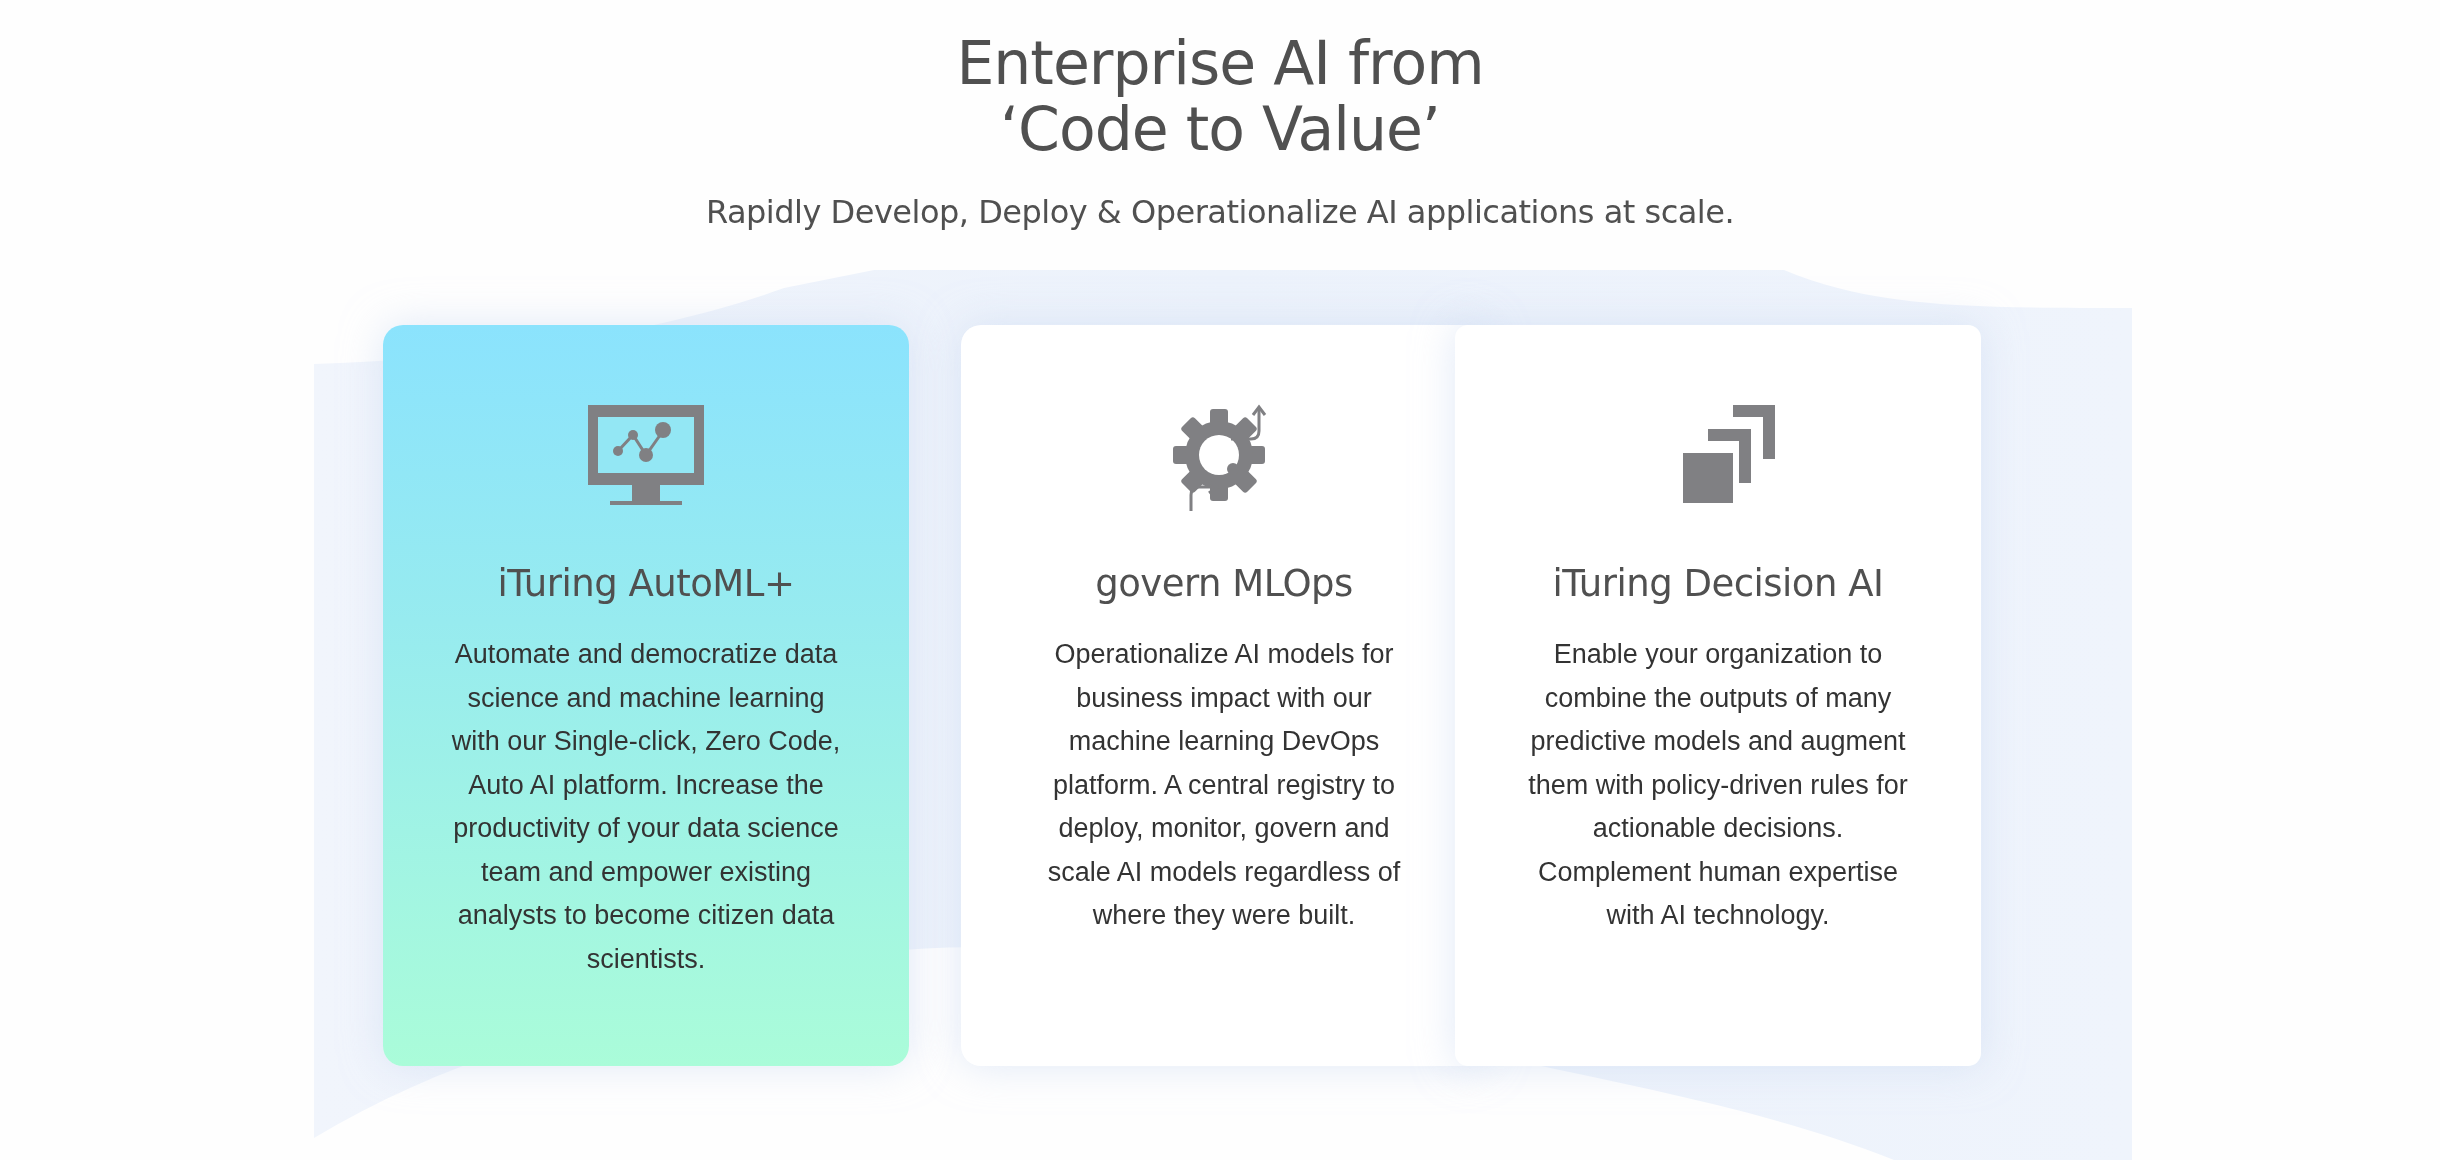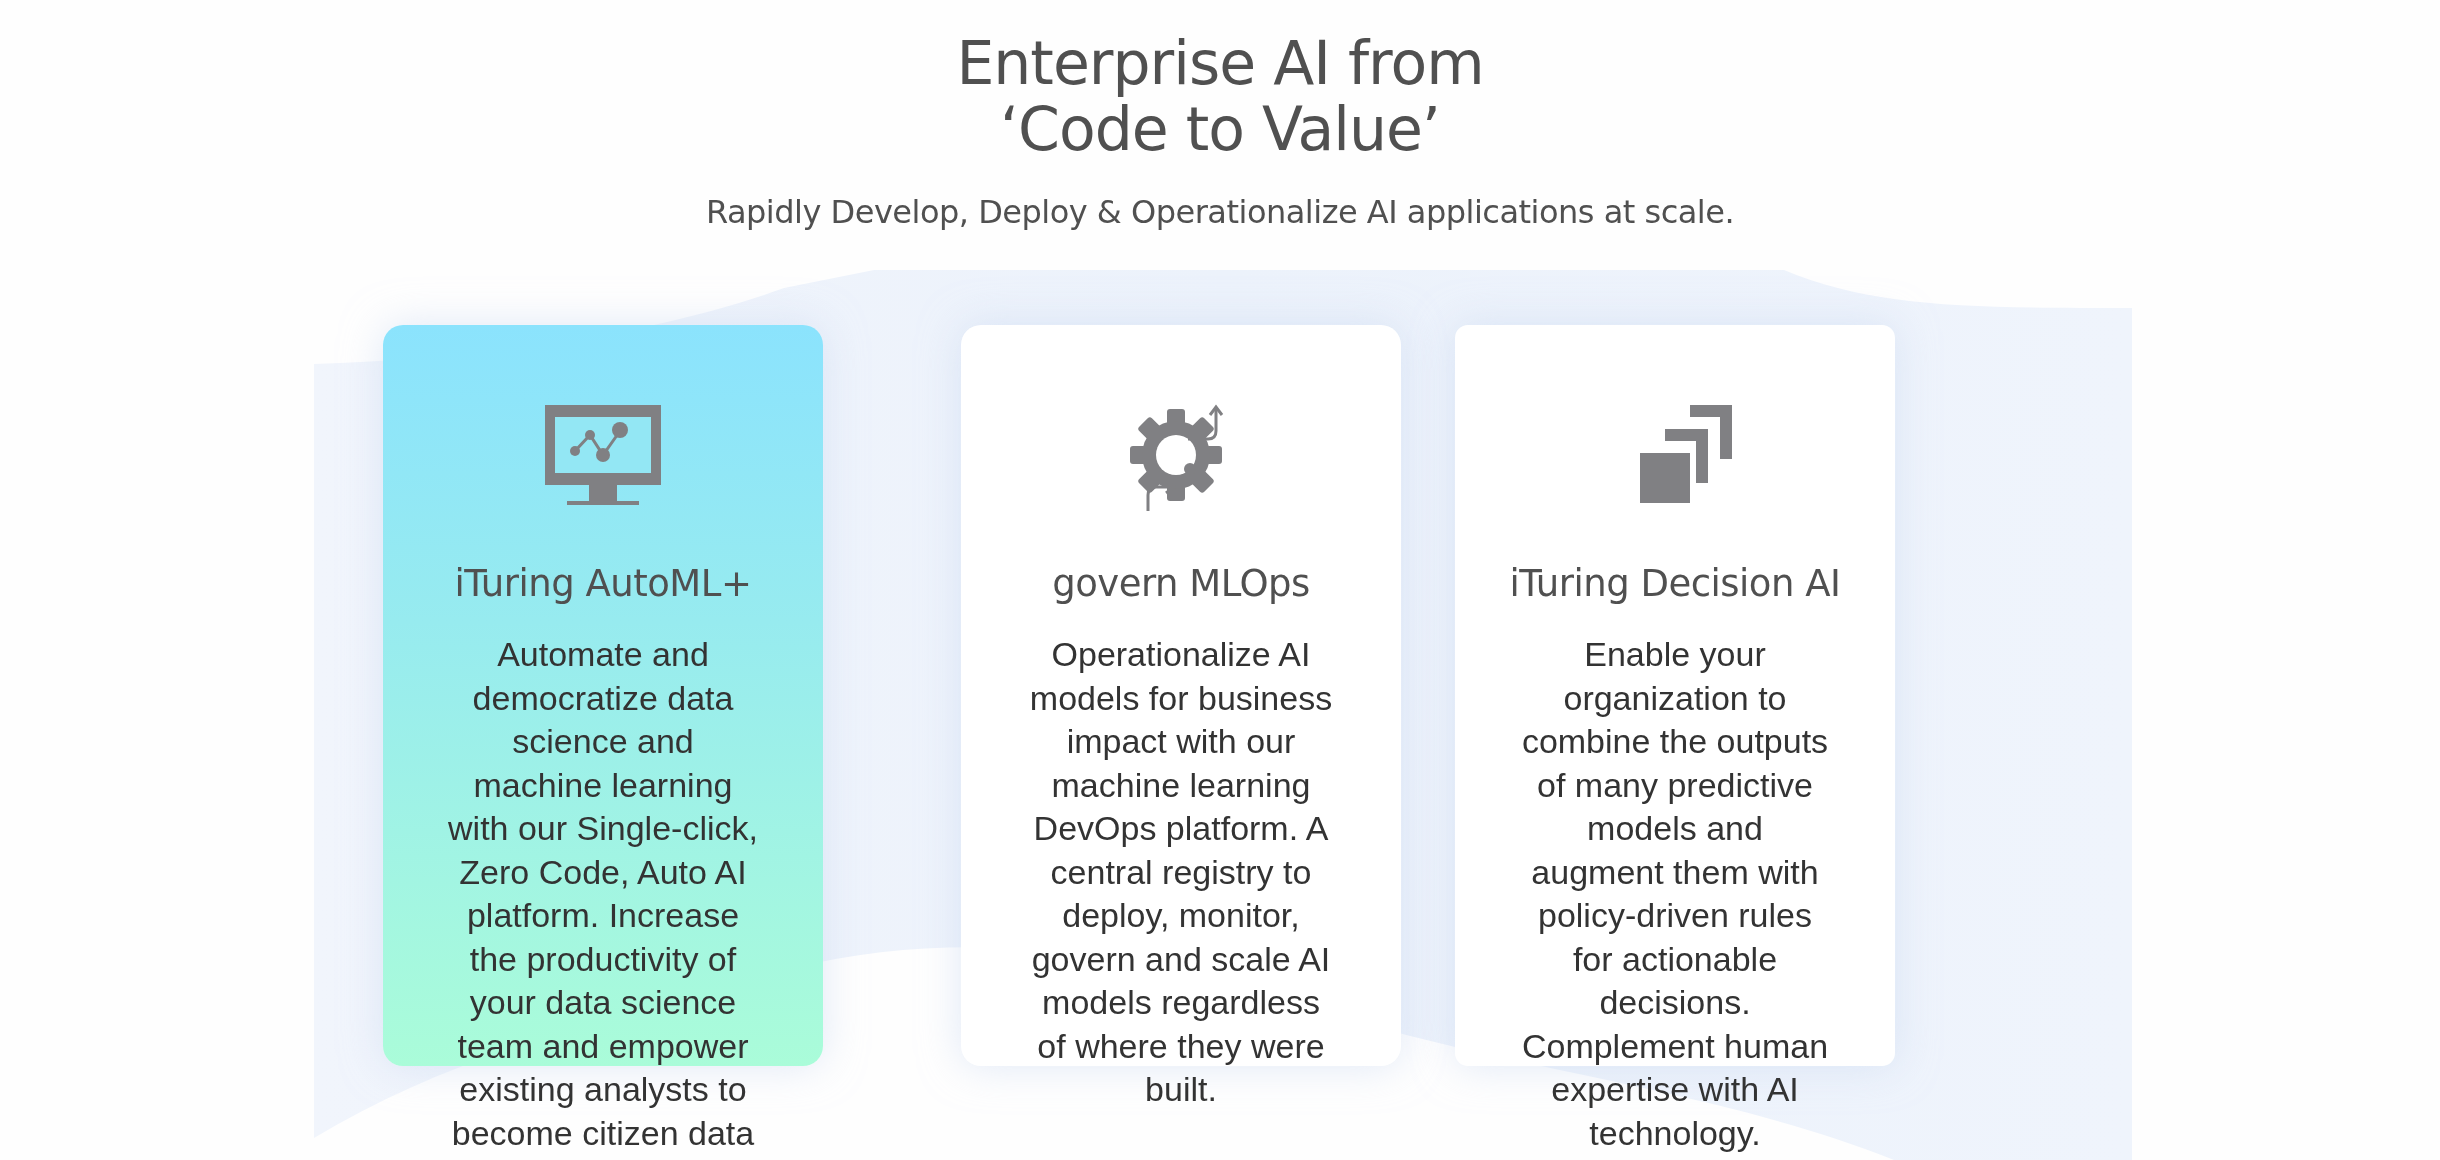--- a/index.html
+++ b/index.html
@@ -20,36 +20,36 @@
     .title span { display: block; }
     .subtitle {
       position: absolute; left: 0; right: 0; top: 192px;
       font-size: 32px; line-height: 40px; color: #505050;
       letter-spacing: -0.5px;
     }
     .band { position: absolute; left: 314px; top: 268px; width: 1818px; height: 892px; }
     .band svg { display: block; }
     .cards { position: absolute; left: 0; top: 0; }
     .card {
-      position: absolute; top: 325px; width: 440px; height: 741px;
+      position: absolute; top: 325px; width: 526px; height: 741px;
       border-radius: 20px; background: #ffffff;
       box-shadow: 0 0 40px rgba(200, 215, 240, 0.55);
       text-align: center;
     }
     .card.active { background: linear-gradient(180deg, #8be3fd 0%, #97ebef 40%, #aafcd9 100%); }
     .card .icon { position: absolute; left: 50%; top: 78px; transform: translateX(-50%); width: 130px; height: 110px; }
     .card .name {
       position: absolute; left: 0; right: 0; top: 560px;
       font-size: 37px; line-height: 46px; color: #505050;
       letter-spacing: -0.5px;
     }
     .card .desc {
       position: absolute; left: 64px; right: 64px; top: 633px;
       font-family: "Liberation Sans", sans-serif;
-      font-size: 34px; line-height: 43.5px; color: #333;
+      font-size: 27px; line-height: 43.5px; color: #333;
     }
     .card .name, .card .desc { top: auto; }
     .card .name { top: 236px; }
     .card .desc { top: 308px; }
   </style>
 </head>
 <body>
 
 <div class="hero">
   <h1 class="title">

